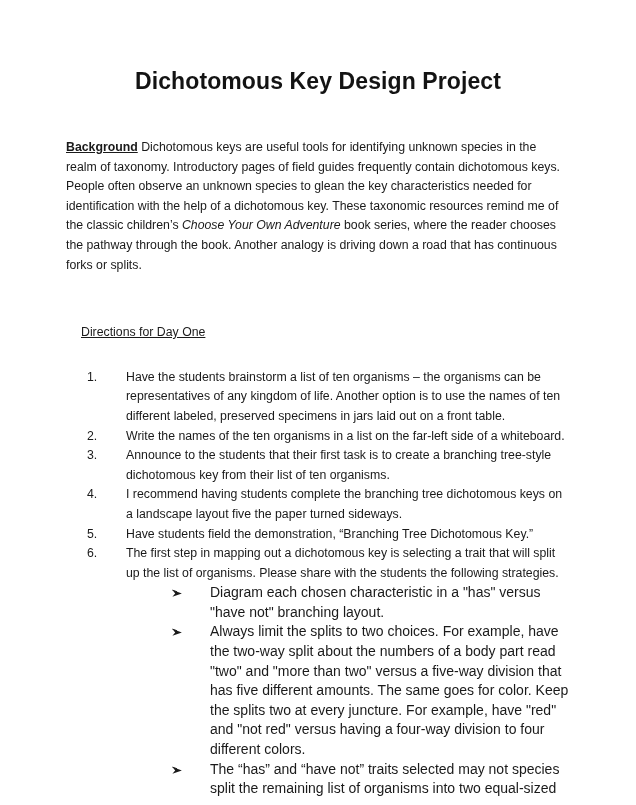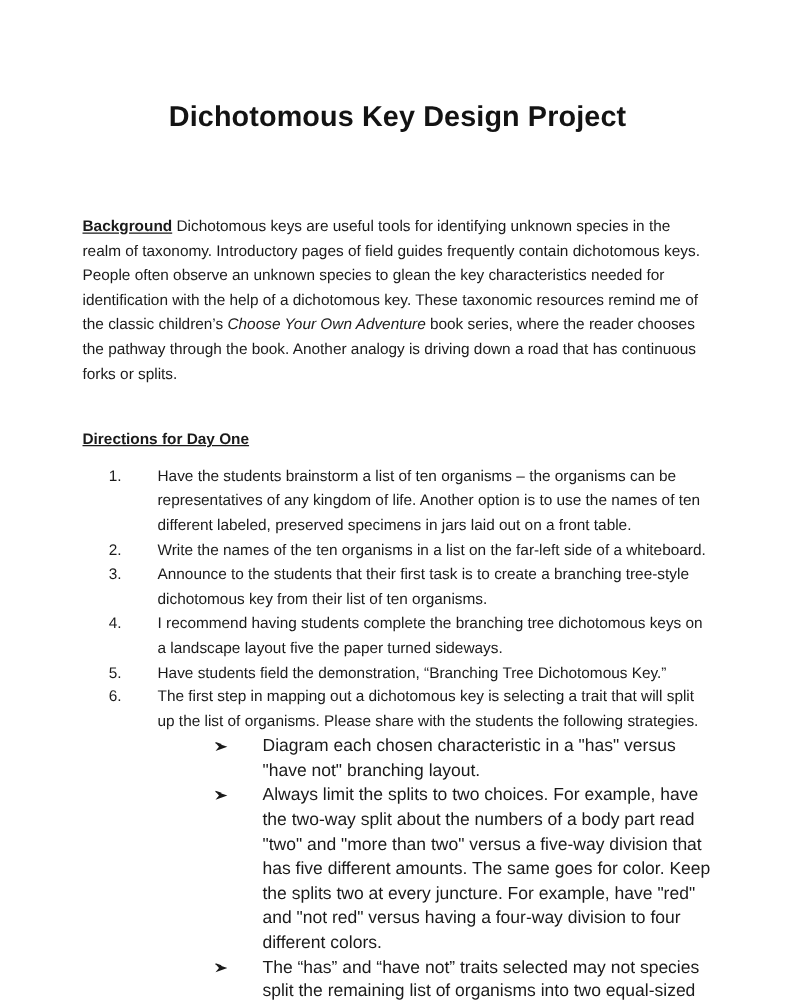--- a/index.html
+++ b/index.html
@@ -13,56 +13,56 @@
     font-family: "Liberation Sans", sans-serif;
     color: #1a1a1a;
     -webkit-font-smoothing: antialiased;
   }
   .page {
     position: relative;
     width: 636px;
     height: 805px;
     background: #ffffff;
     box-sizing: border-box;
-    padding: 12px 66px;
+    padding: 0 66px;
   }
   .doc-title {
     margin: 0;
     padding-top: 66px;
     text-align: center;
     font-size: 23px;
     font-weight: bold;
     line-height: 31px;
     letter-spacing: 0.1px;
     color: #131313;
   }
   .title-line { display: block; }
 
   .background-block {
-    margin-top: 63px;
+    margin-top: 41px;
   }
   p.body-text {
     margin: 0;
     font-size: 12.3px;
     line-height: 19.6px;
     text-align: left;
     color: #1a1a1a;
   }
   .lead-label {
     font-weight: bold;
     text-decoration: underline;
   }
   .italic { font-style: italic; }
 
   h2.section-heading {
-    margin: 0;
+    margin: 15px;
     padding-top: 33px;
     font-size: 12.3px;
     line-height: 19.6px;
-    font-weight: bold;
+    font-weight: normal;
     text-decoration: underline;
     color: #1a1a1a;
   }
 
   ol.numbered-list {
     margin: 0;
     padding: 0;
     padding-top: 10px;
     list-style: none;
     counter-reset: step;

